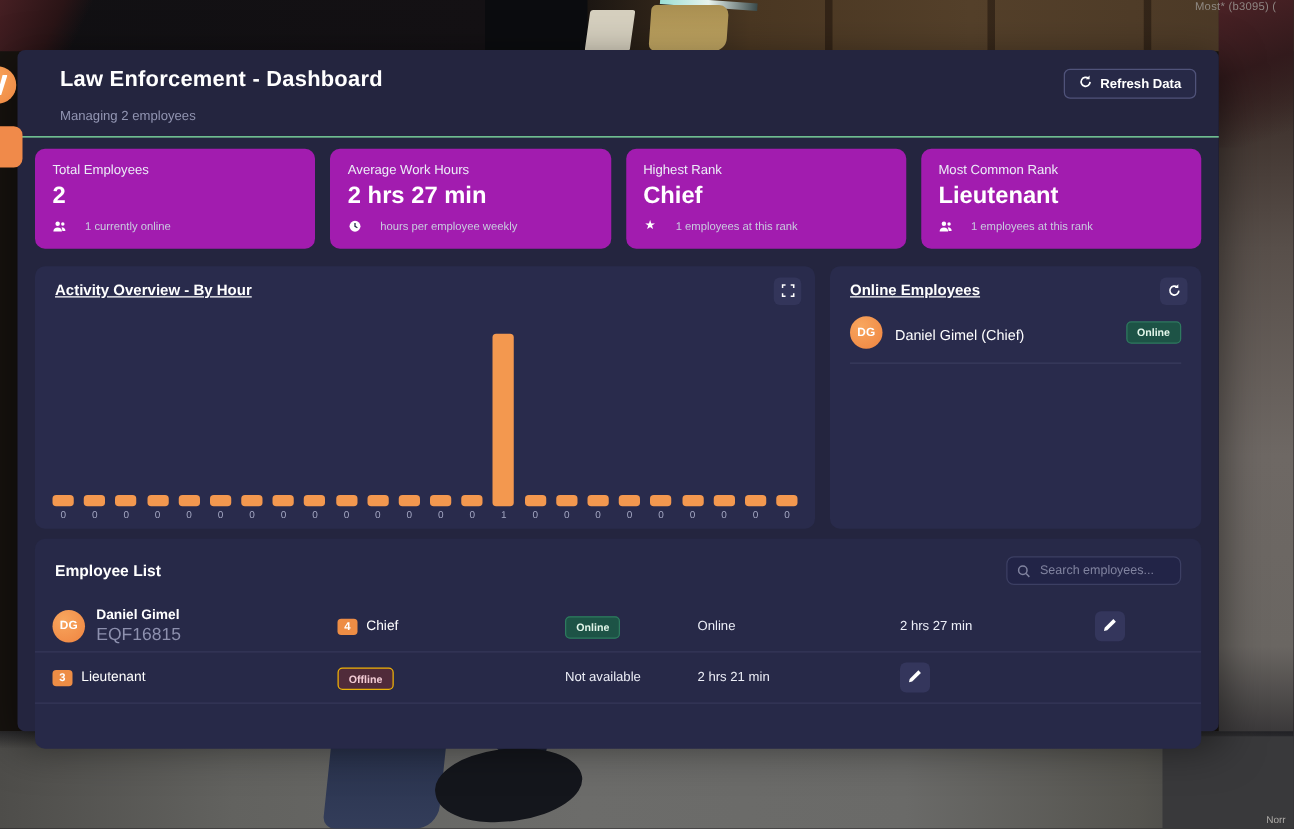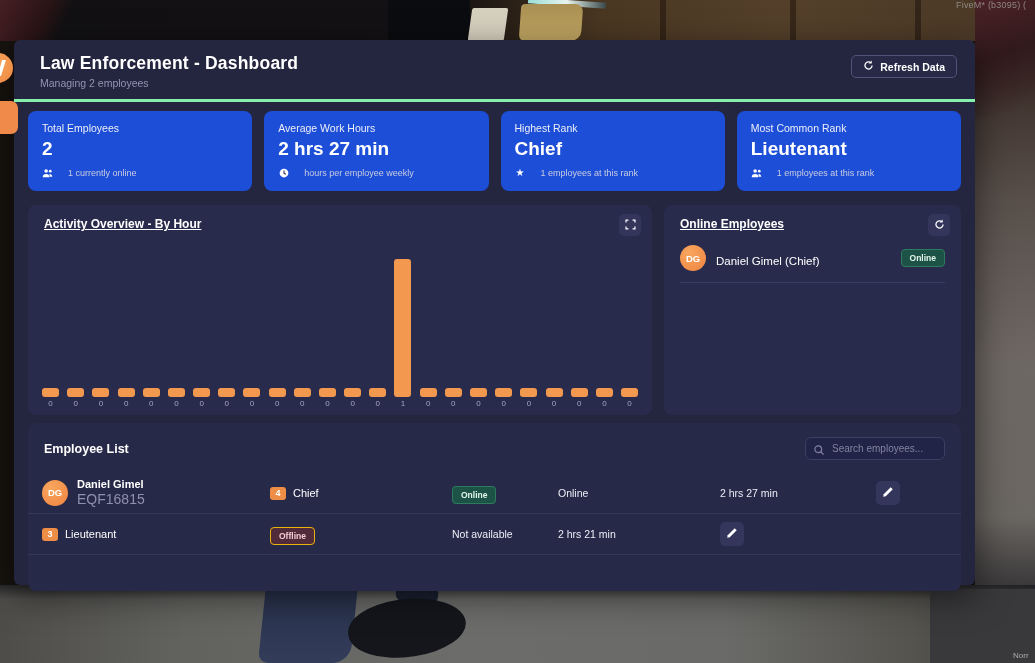--- a/index.html
+++ b/index.html
@@ -38,30 +38,30 @@
   .side-logo { position:absolute; left:-17px; top:53px; width:30px; height:30px; border-radius:50%;
                background:radial-gradient(circle at 35% 35%, #f8a75e, #ef8741); z-index:3; overflow:hidden; }
   .side-logo::after { content:""; position:absolute; left:9px; top:7px; width:14px; height:16px;
                background:#fff; clip-path:polygon(0 0,28% 0,50% 70%,72% 0,100% 0,64% 100%,36% 100%); }
   .side-tab { position:absolute; left:0; top:101px; width:18px; height:33px; background:#f08a4a; border-radius:0 7px 7px 0; z-index:3; }
 
   
   .panel { position:absolute; left:14px; top:40px; width:961px; height:545px;
            background:#24253f; border-radius:6px; box-shadow:0 10px 35px rgba(0,0,0,.55); z-index:2; }
 
-  .panel-header { position:relative; padding:13px 18px 10px 26px; border-bottom:3px solid #86efac; }
+  .panel-header { position:relative; padding:13px 18px 10px 34px; border-bottom:1px solid #86efac; }
   .panel-title { font-size:17.5px; font-weight:bold; color:#ffffff; letter-spacing:.2px; }
-  .panel-subtitle { font-size:10.5px; color:#9295b2; margin-top:3px; }
+  .panel-subtitle { font-size:10.5px; color:#9295b2; margin-top:13px; }
   .refresh-btn { position:absolute; right:18px; top:15px; display:flex; align-items:center; gap:6px;
                  background:#272947; border:1px solid #50537a; border-radius:5px; padding:4px 11px;
                  color:#fff; font-size:10.5px; font-weight:bold; cursor:pointer; }
 
   
   .stats-row { display:flex; gap:12px; margin:9px 14px 0; }
-  .stat-card { flex:1; height:80px; background:#1d4ed8; border-radius:8px; padding:11px 14px 8px; }
+  .stat-card { flex:1; height:80px; background:#a21caf; border-radius:8px; padding:11px 14px 8px; }
   .stat-label { font-size:10.5px; color:#eceef7; }
   .stat-value { font-size:19px; font-weight:bold; color:#ffffff; margin:4px 0 7px; }
   .stat-footer { display:flex; align-items:center; gap:15px; font-size:9px; color:#c9ccdf; }
   .stat-footer .ic { display:inline-flex; width:11px; height:11px; align-items:center; justify-content:center; }
   .star-glyph { color:#fff; font-size:10px; line-height:1; }
 
   
   .charts-row { display:flex; gap:12px; margin:14px 14px 0; height:210px; }
   .chart-card { position:relative; width:624px; background:#292b4c; border-radius:8px; padding:12px 16px; }
   .card-title { font-size:12px; font-weight:bold; color:#ffffff;text-decoration:underline; }
@@ -129,21 +129,21 @@
   <div class="reddark"></div>
 </div>
 <div class="bg-bottom">
   <div class="shade"></div>
   <div class="leg"></div>
   <div class="shoe2"></div>
   <div class="shoe"></div>
   <div class="mat"></div>
 </div>
 
-<div class="watermark-top">FiveM* (b3095) (</div>
+<div class="watermark-top">Most* (b3095) (</div>
 <div class="watermark-bottom">Norr</div>
 
 <div class="side-logo"></div>
 <div class="side-tab"></div>
 
 <div class="panel">
 
   <div class="panel-header">
     <div class="panel-title">Law Enforcement - Dashboard</div>
     <div class="panel-subtitle">Managing 2 employees</div>

